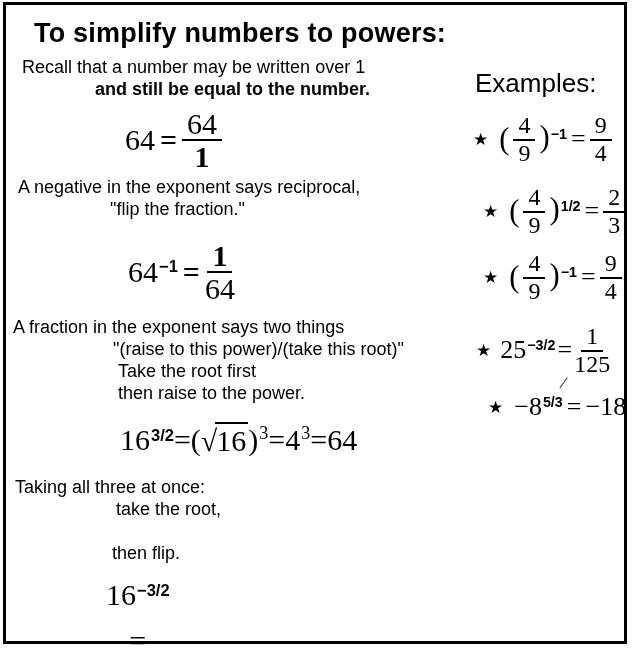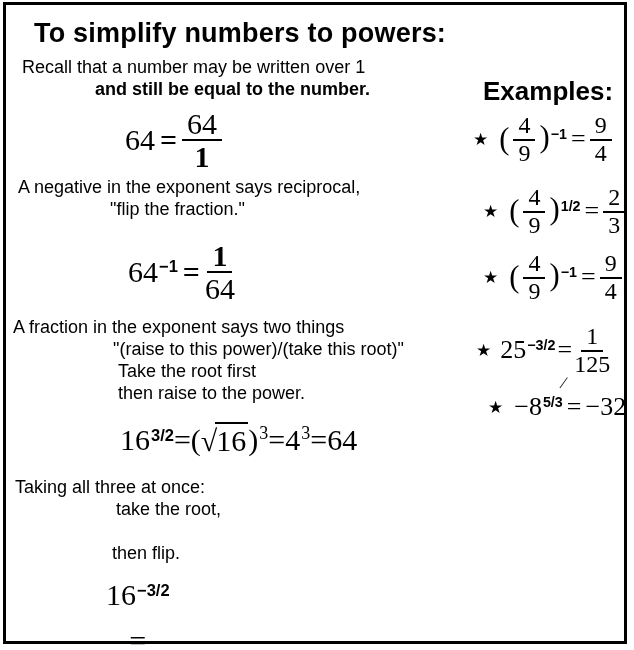--- a/index.html
+++ b/index.html
@@ -9,22 +9,22 @@
   }
   .frame {
     position:absolute; left:3px; top:2px; width:624px; height:642px;
     border:3px solid #000; box-sizing:border-box; pointer-events:none;
   }
   .title {
     position:absolute; left:22px; top:6px; margin:12px;
     font-size:27px; font-weight:bold; letter-spacing:0.2px; white-space:nowrap;
   }
   .ex-heading {
-    position:absolute; left:467px; top:60px; margin:16px;
-    font-size:26px; font-weight:bold; white-space:nowrap;
+    position:absolute; left:467px; top:60px; margin:8px;
+    font-size:26px; font-weight:normal; white-space:nowrap;
   }
   .txt { position:absolute; font-size:18px; line-height:20px; white-space:nowrap; }
 
   .eq, .exrow {
     position:absolute; display:flex; align-items:center;
     font-family:"Liberation Serif", serif; white-space:nowrap;
   }
   .eq    { font-size:30px; gap:5px; }
   .exrow { font-size:26px; gap:4px; }
 
@@ -180,15 +180,15 @@
     </span>
   </div>
 
   <div class="exrow" style="left:488px; top:392px;">
     <span class="star">★</span>
     <span class="tok powgroup">
       <span>−8</span><span class="bexp">5/3</span>
       <span class="tick">∕</span>
     </span>
     <span class="tok">=</span>
-    <span class="tok">−32</span>
+    <span class="tok">−18</span>
   </div>
 </div>
 
 </body></html>

